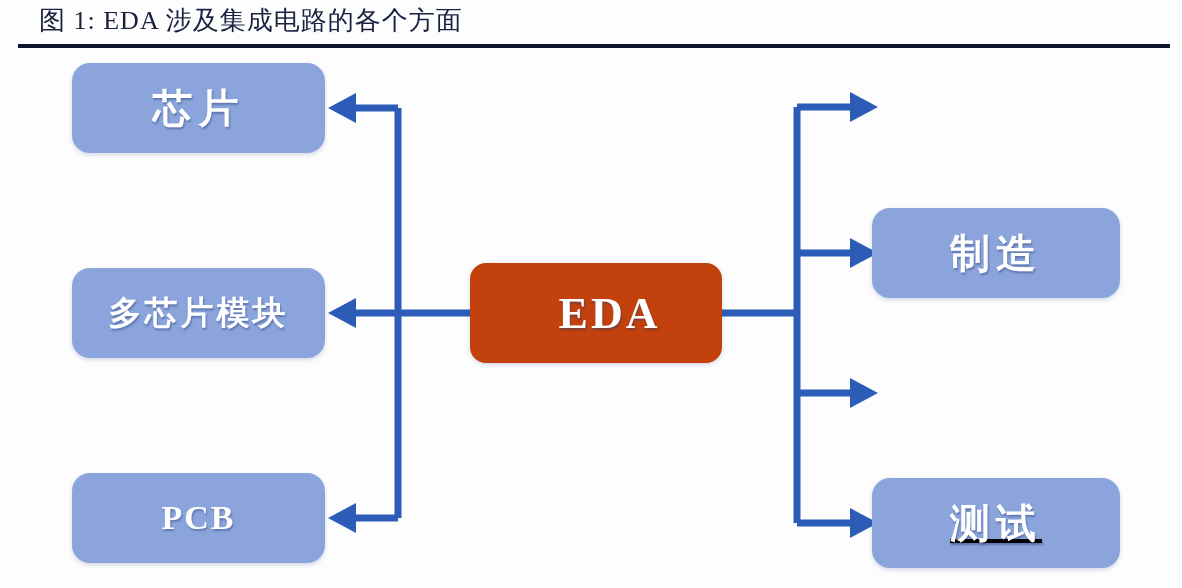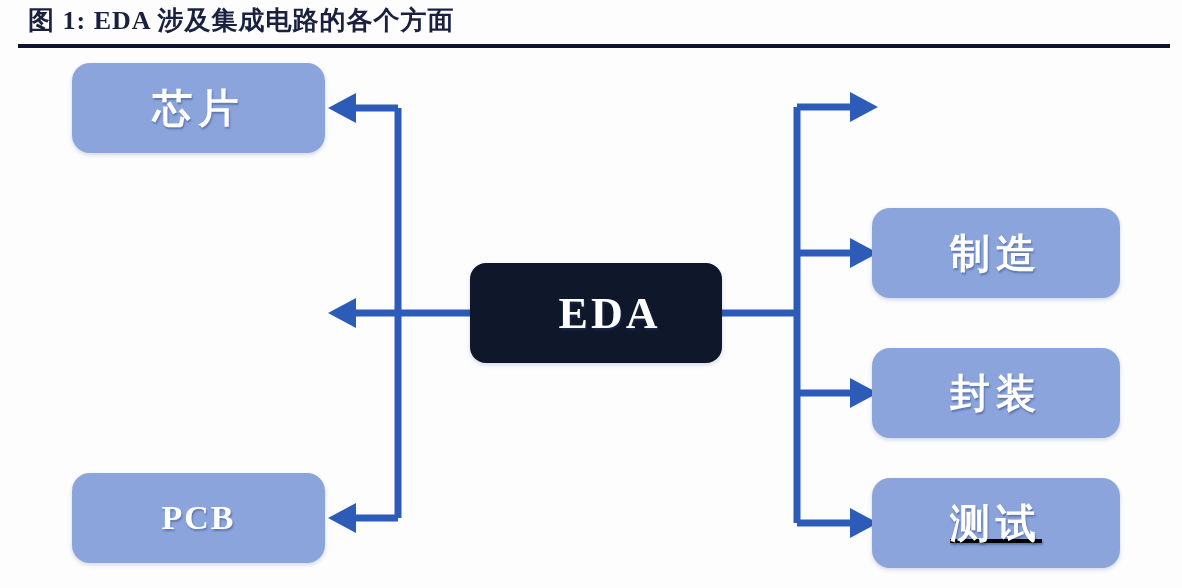--- a/index.html
+++ b/index.html
@@ -21,25 +21,25 @@
   
   #title-bar {
     position: absolute;
     left: 0;
     top: 0;
     width: 1182px;
     height: 46px;
   }
   #figure-title {
     position: absolute;
-    left: 28px;
+    left: 39px;
     top: 4px;
     font-family: "Liberation Serif", "DejaVu Serif", serif;
     font-size: 26px;
-    font-weight: bold;
+    font-weight: normal;
     color: #19213f;
     letter-spacing: 1px;
     white-space: nowrap;
     line-height: 34px;
   }
   #title-rule {
     position: absolute;
     left: 18px;
     top: 44px;
     width: 1152px;
@@ -83,21 +83,21 @@
   }
   .node.side.long .node-label {
     font-size: 33px;
     letter-spacing: 3px;
   }
   .node.side.latin .node-label {
     font-size: 34px;
     letter-spacing: 2px;
   }
   .node.center {
-    background: #0f172a;
+    background: #c2410c;
     border-radius: 16px;
     padding-left: 27px;
   }
   .node.center .node-label {
     font-size: 44px;
     letter-spacing: 3px;
   }
 
   
   #connectors {
@@ -159,36 +159,36 @@
         <polygon class="conn-head" points="878,205 850,190 850,220"></polygon>
         <polygon class="conn-head" points="878,345 850,330 850,360"></polygon>
         <polygon class="conn-head" points="878,475 850,460 850,490"></polygon>
       </g>
     </svg>
 
     <div class="node side" style="left:72px; top:15px; width:253px; height:90px;">
       <span class="node-label">芯片</span>
     </div>
 
+    <div class="node side long" style="left:72px; top:220px; width:253px; height:90px;">
+      <span class="node-label">多芯片模块</span>
+    </div>
 
     <div class="node side latin" style="left:72px; top:425px; width:253px; height:90px;">
       <span class="node-label">PCB</span>
     </div>
 
     <div class="node center" style="left:470px; top:215px; width:252px; height:100px;">
       <span class="node-label">EDA</span>
     </div>
 
 
     <div class="node side" style="left:872px; top:160px; width:248px; height:90px;">
       <span class="node-label">制造</span>
     </div>
 
-    <div class="node side" style="left:872px; top:300px; width:248px; height:90px;">
-      <span class="node-label">封装</span>
-    </div>
 
     <div class="node side" style="left:872px; top:430px; width:248px; height:90px;text-decoration:underline;">
       <span class="node-label">测试</span>
     </div>
 
   </div>
 </div>
 
 </body></html>

